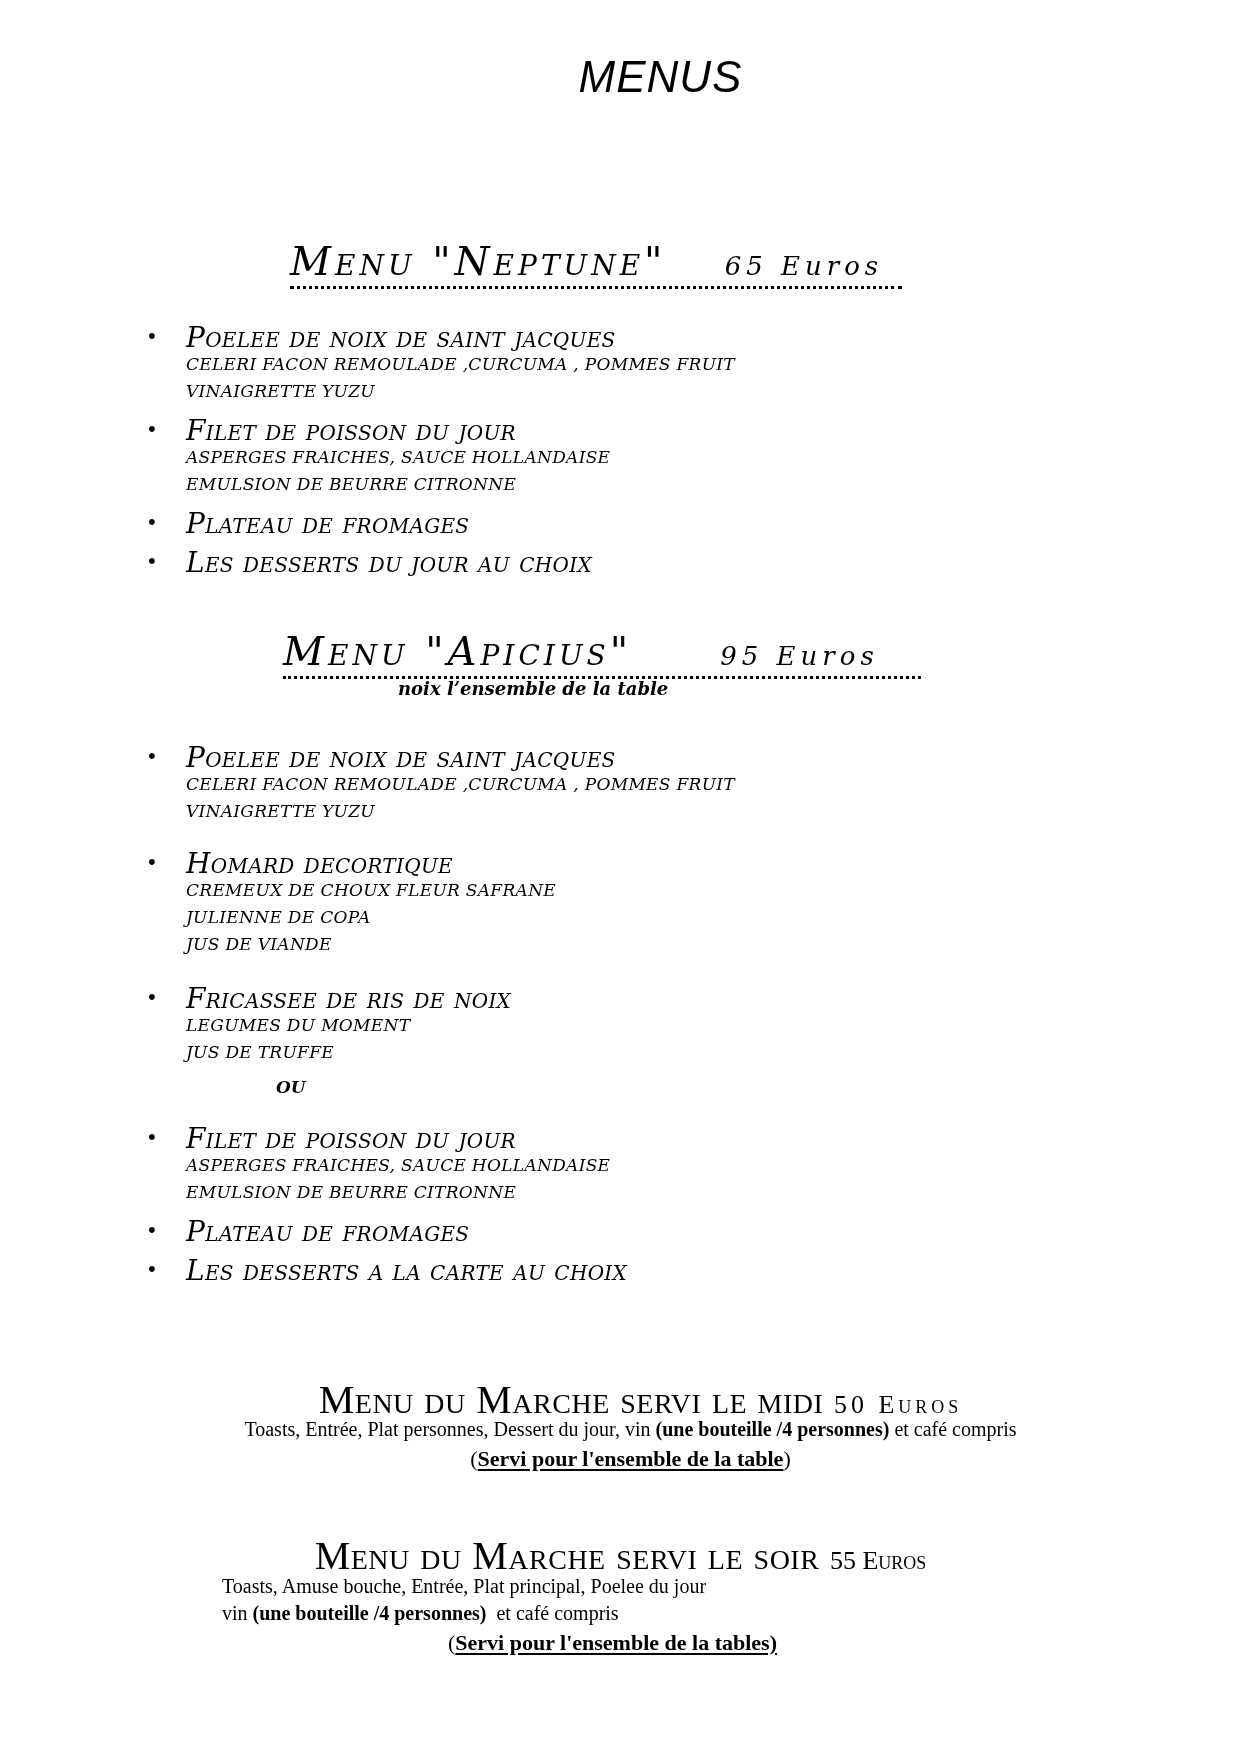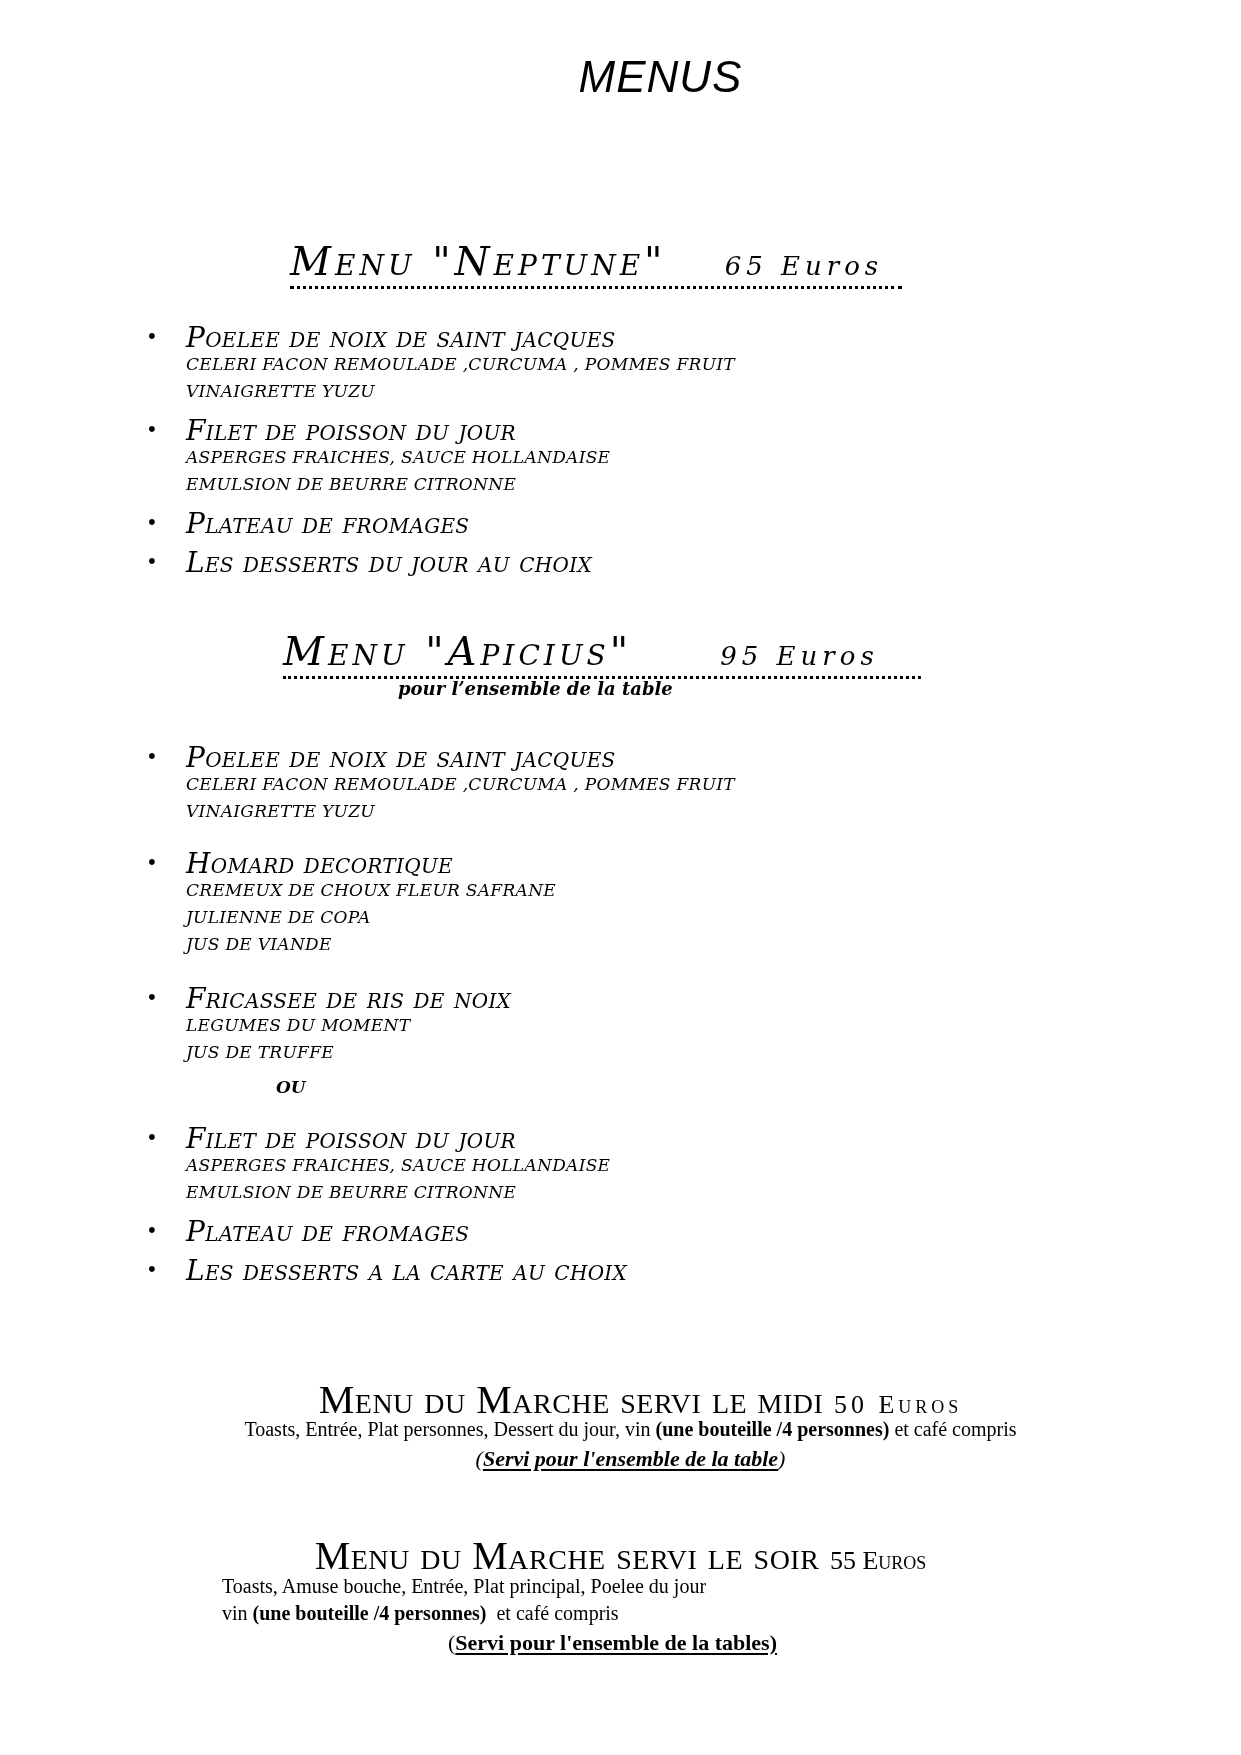--- a/index.html
+++ b/index.html
@@ -88,21 +88,21 @@
   <div class="lines">
     <div class="main">Les desserts du jour au choix</div>
   </div>
 </div>
 
 <div class="abs menu-head" style="left:283px; top:628px; width:638px;">
   <span class="name">Menu "Apicius"</span>
   <span style="display:inline-block;width:70px;"></span>
   <span class="price">95 Euros</span>
 </div>
-<div class="abs sub-note" style="left:398px; top:678px;">pour l’ensemble de la table</div>
+<div class="abs sub-note" style="left:398px; top:678px;">noix l’ensemble de la table</div>
 
 <div class="abs item" style="top:744px;">
   <span class="bullet">•</span>
   <div class="lines">
     <div class="main">Poelee de noix de saint jacques</div>
     <div>CELERI FACON REMOULADE ,CURCUMA , POMMES FRUIT</div>
     <div>VINAIGRETTE YUZU</div>
   </div>
 </div>
 <div class="abs item" style="top:850px;">
@@ -144,21 +144,21 @@
   </div>
 </div>
 
 <div class="abs marche-head" style="top:1376px; left:20px;">
   <span>Menu du Marche servi le midi</span>
   <span class="price">50 Euros</span>
 </div>
 <div class="abs body-line" style="left:0; width:1241px; text-align:center; top:1418px; padding-left:20px; box-sizing:border-box;">
   <span>Toasts, Entrée, Plat personnes, Dessert du jour, vin </span><b>(une bouteille /4 personnes)</b><span> et café compris</span>
 </div>
-<div class="abs body-line" style="left:0; width:1241px; text-align:center; top:1446px; font-size:22px; padding-left:20px; box-sizing:border-box;font-style:italic;">
+<div class="abs body-line" style="left:0; width:1241px; text-align:center; top:1446px; font-size:22px; padding-left:20px; box-sizing:border-box;">
   <span>(</span><span class="u">Servi pour l'ensemble de la table</span><span>)</span>
 </div>
 
 <div class="abs marche-head" style="top:1532px; left:0;">
   <span>Menu du Marche servi le soir</span>
   <span class="price" style="letter-spacing:0;">55 Euros</span>
 </div>
 <div class="abs body-line" style="left:222px; top:1575px;">Toasts, Amuse bouche, Entrée, Plat principal, Poelee du jour</div>
 <div class="abs body-line" style="left:222px; top:1602px;">
   <span>vin </span><b style="white-space:pre;">(une bouteille /4 personnes)</b><span style="white-space:pre;">  et café compris</span>

